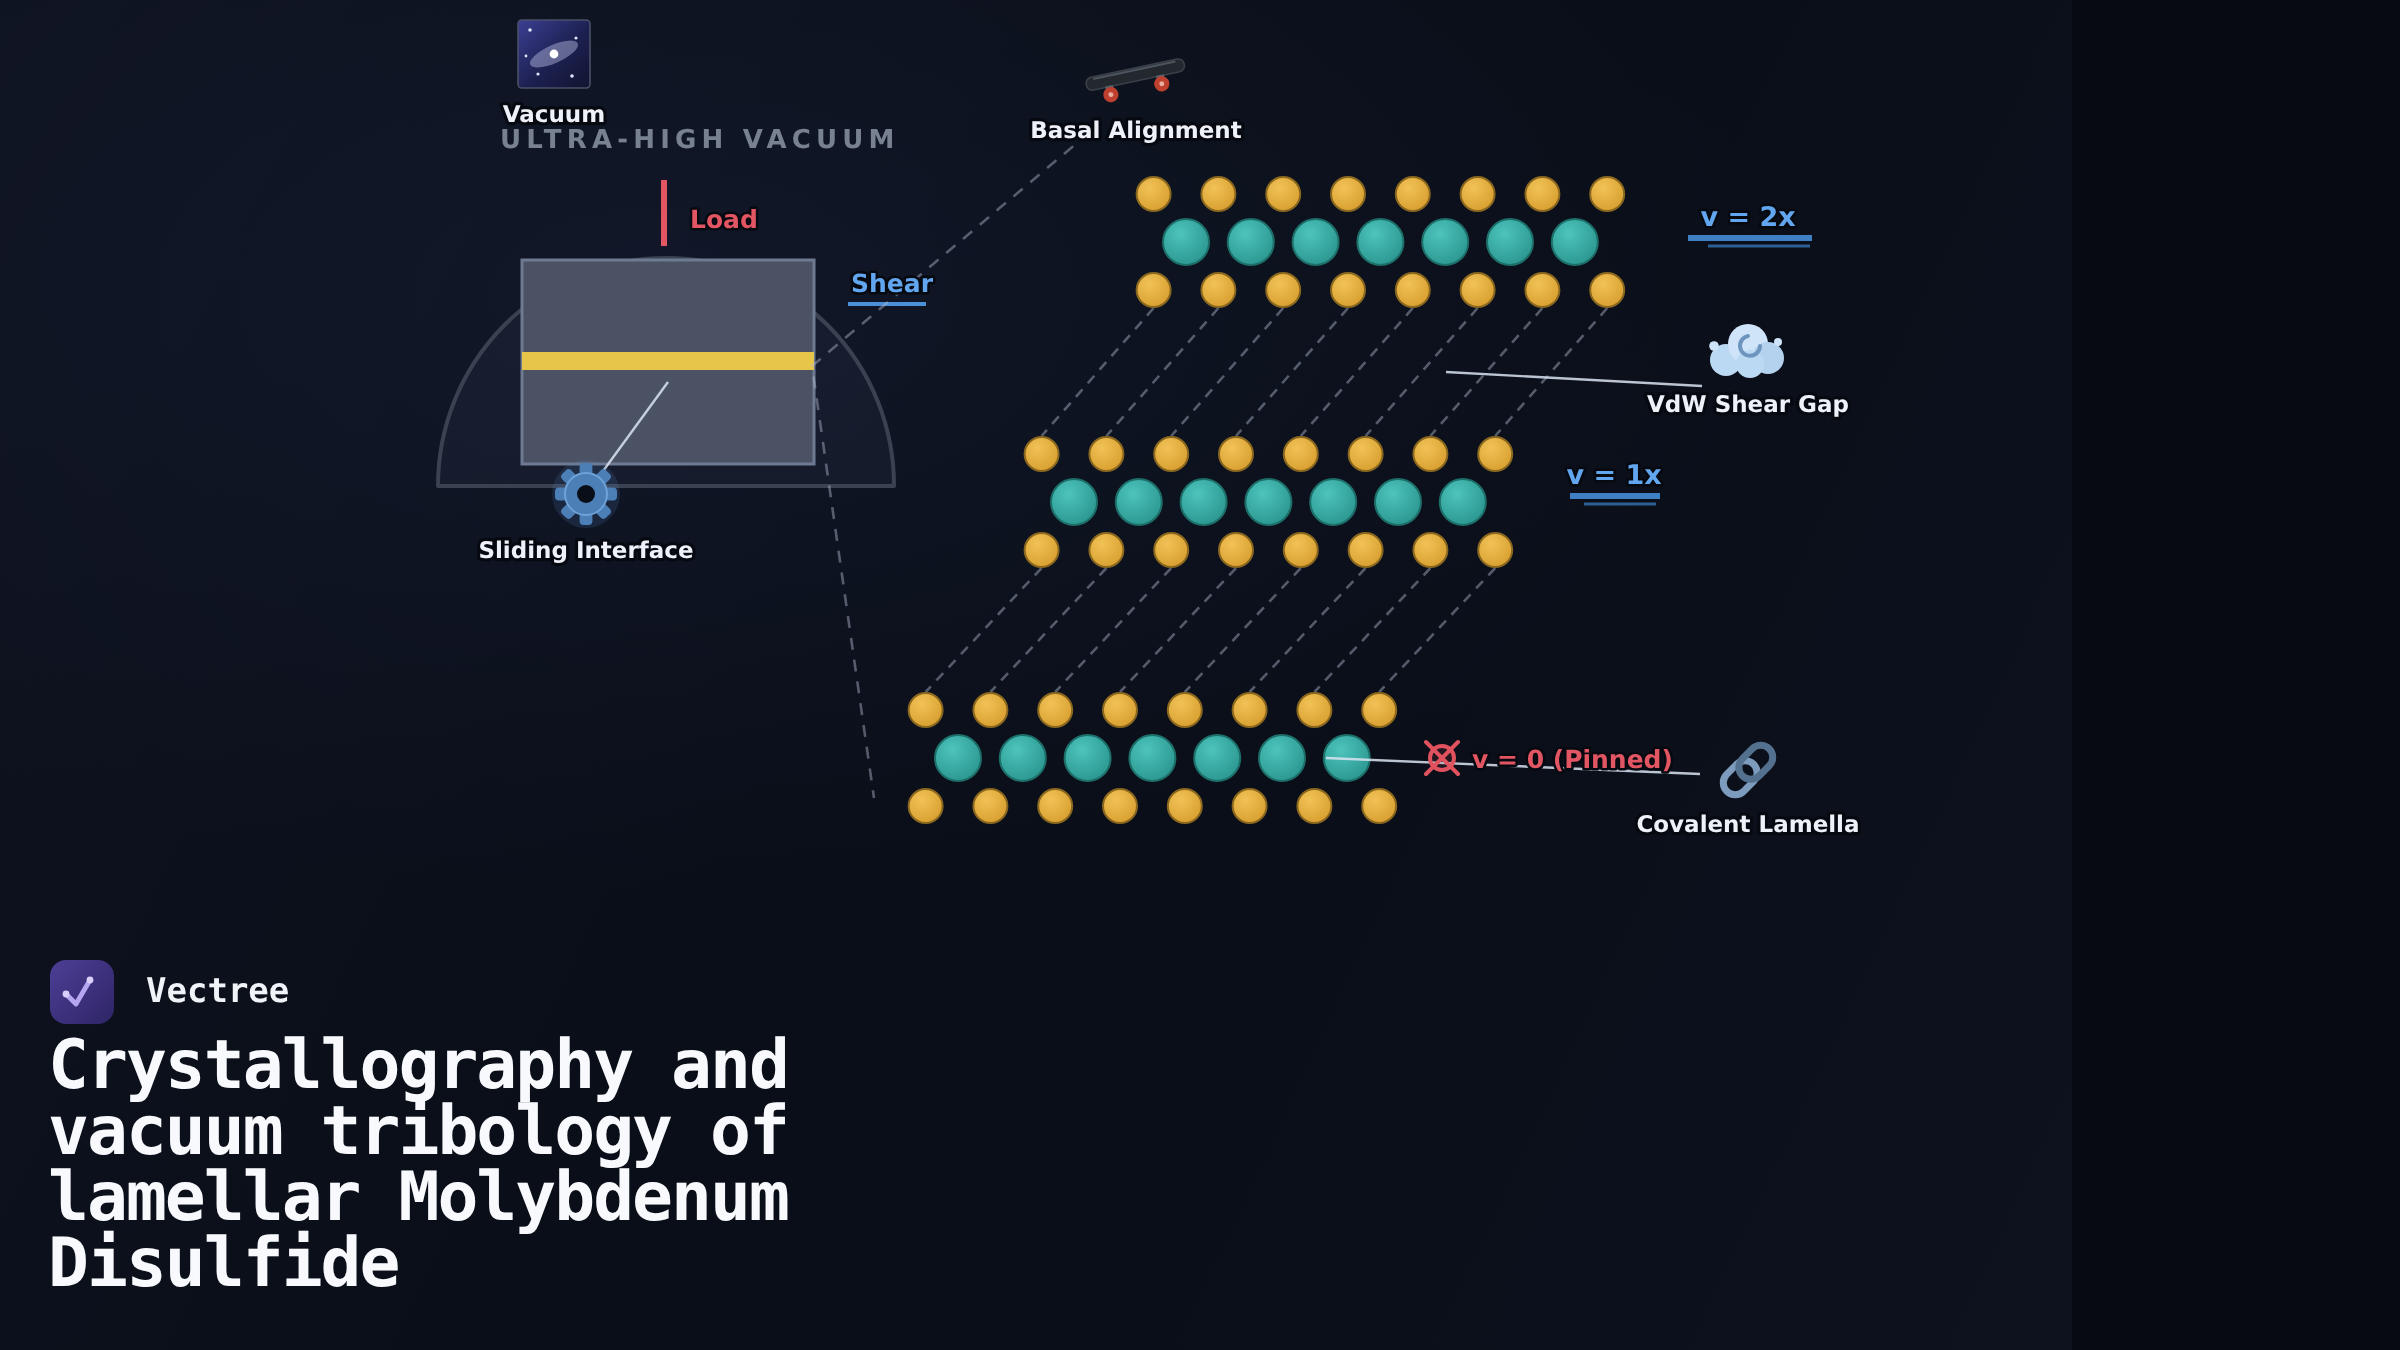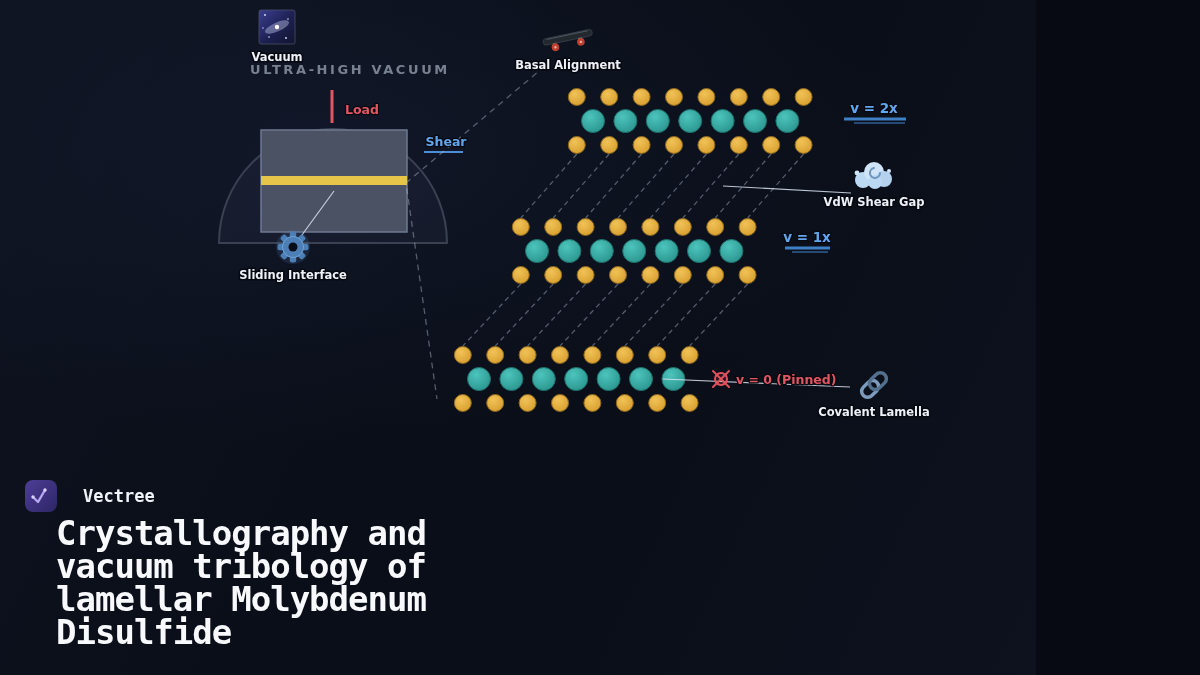--- a/index.html
+++ b/index.html
@@ -27,27 +27,27 @@
           paint-order:stroke; stroke:#060910; stroke-width:2.5px; stroke-linejoin:round; }
 
   
   .mo-atom { fill:url(#moGrad); stroke:#1d6f6a; stroke-width:1; }
   .s-atom  { fill:url(#sGrad);  stroke:#8a671f; stroke-width:1; }
   .stackline { stroke:rgba(185,196,216,0.42); stroke-width:1.3; stroke-dasharray:5 4; }
   .dash-guide { stroke:rgba(175,185,205,0.45); stroke-width:1.3; stroke-dasharray:6 5; fill:none; }
   .pointer { stroke:rgba(218,228,242,0.85); stroke-width:1.2; }
 
   
-  .brand-row { position:absolute; left:25px; top:480px; height:32px; display:flex; align-items:center; gap:26px; }
+  .brand-row { position:absolute; left:25px; top:480px; height:32px; display:flex; align-items:center; gap:16px; }
   .brand { color:#f0f3f8; font-family:"DejaVu Sans Mono", monospace; font-weight:bold; font-size:17px; }
   .logo  { width:32px; height:32px; display:block; }
   .title {
     position:absolute; left:24px; top:517px; width:436px;
     color:#f7f9fc; font-family:"DejaVu Sans Mono", monospace;
-    font-weight:bold; font-size:34px; line-height:33px; letter-spacing:-1px;margin-left:32px;
+    font-weight:bold; font-size:34px; line-height:33px; letter-spacing:-1px;
   }
   .url {
     position:absolute; right:24px; bottom:29px;
     color:#7b8499; font-family:"DejaVu Sans Mono", monospace; font-size:14px;
     text-align:right; white-space:nowrap;
   }
 </style>
 </head>
 <body>
 

